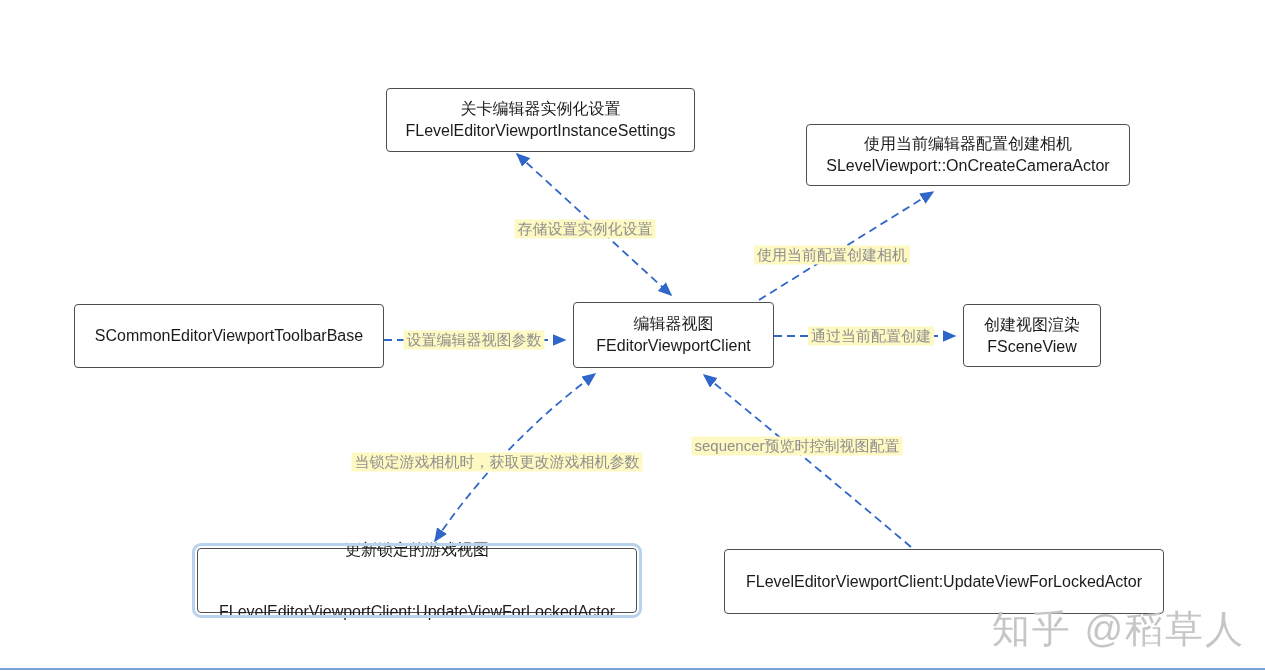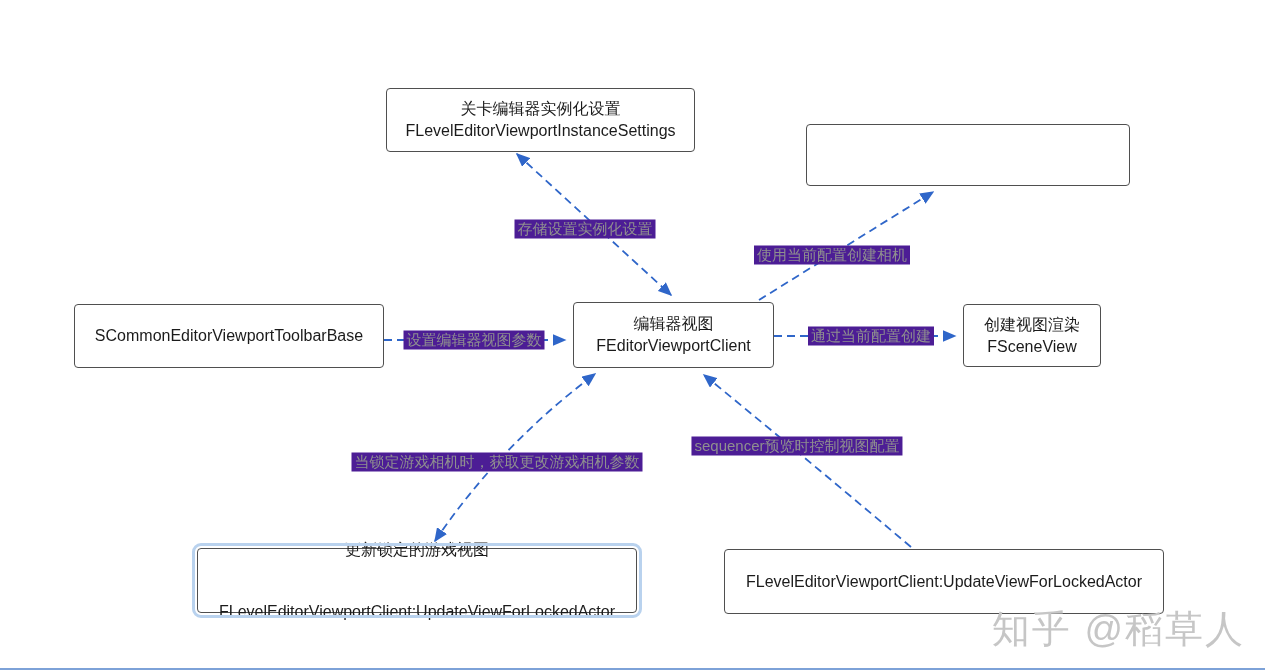--- a/index.html
+++ b/index.html
@@ -26,21 +26,21 @@
     text-align:center;color:var(--box-text);font-size:16px;line-height:22px;
     white-space:nowrap;
   }
   .node-highlighted{
     outline:3px solid var(--highlight);
     outline-offset:2px;
     gap:40px;
   }
   .edge-label{
     position:absolute;z-index:3;transform:translate(-50%,-50%);
-    background:#4c1d95;color:var(--edge-label);font-size:15px;
+    background:#fef9c3;color:var(--edge-label);font-size:15px;
     white-space:nowrap;padding:0 3px;
   }
   .watermark{
     position:absolute;z-index:4;right:20px;top:604px;
     font-size:38px;color:var(--watermark);letter-spacing:2px;white-space:nowrap;
   }
   .bottom-rule{
     position:absolute;left:0;top:668px;width:100%;height:2px;
     background:var(--divider);z-index:0;
   }
@@ -67,20 +67,22 @@
     <path class="edge" d="M 435 541 Q 500 445 595 374" marker-start="url(#arrowStart)" marker-end="url(#arrowEnd)"></path>
     <path class="edge" d="M 911 547 Q 790 445 704 375" marker-end="url(#arrowEnd)"></path>
   </svg>
 
   <div class="node" style="left:386px;top:88px;width:307px;height:62px">
     <span>关卡编辑器实例化设置</span>
     <span>FLevelEditorViewportInstanceSettings</span>
   </div>
 
   <div class="node" style="left:806px;top:124px;width:322px;height:60px">
+    <span>使用当前编辑器配置创建相机</span>
+    <span>SLevelViewport::OnCreateCameraActor</span>
   </div>
 
   <div class="node" style="left:74px;top:304px;width:308px;height:62px">
     <span>SCommonEditorViewportToolbarBase</span>
   </div>
 
   <div class="node" style="left:963px;top:304px;width:136px;height:61px">
     <span>创建视图渲染</span>
     <span>FSceneView</span>
   </div>

